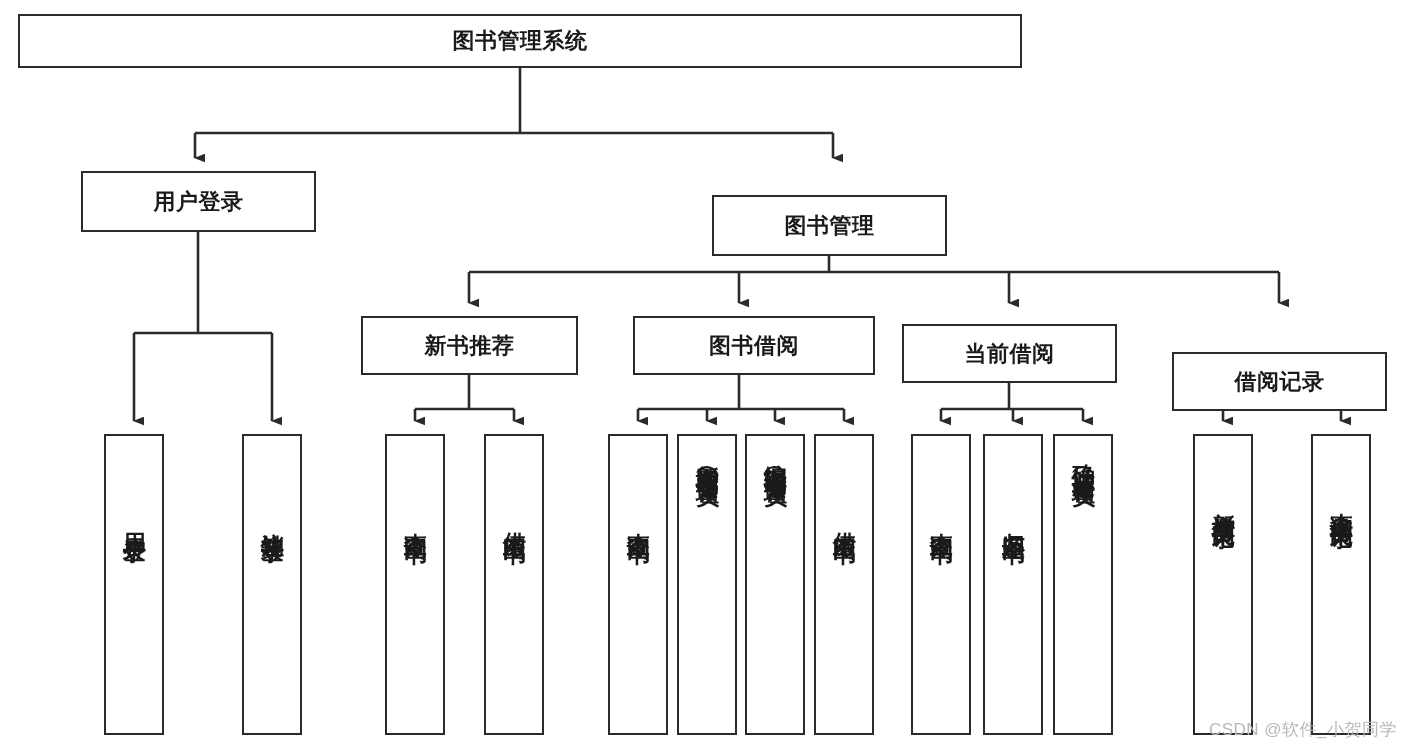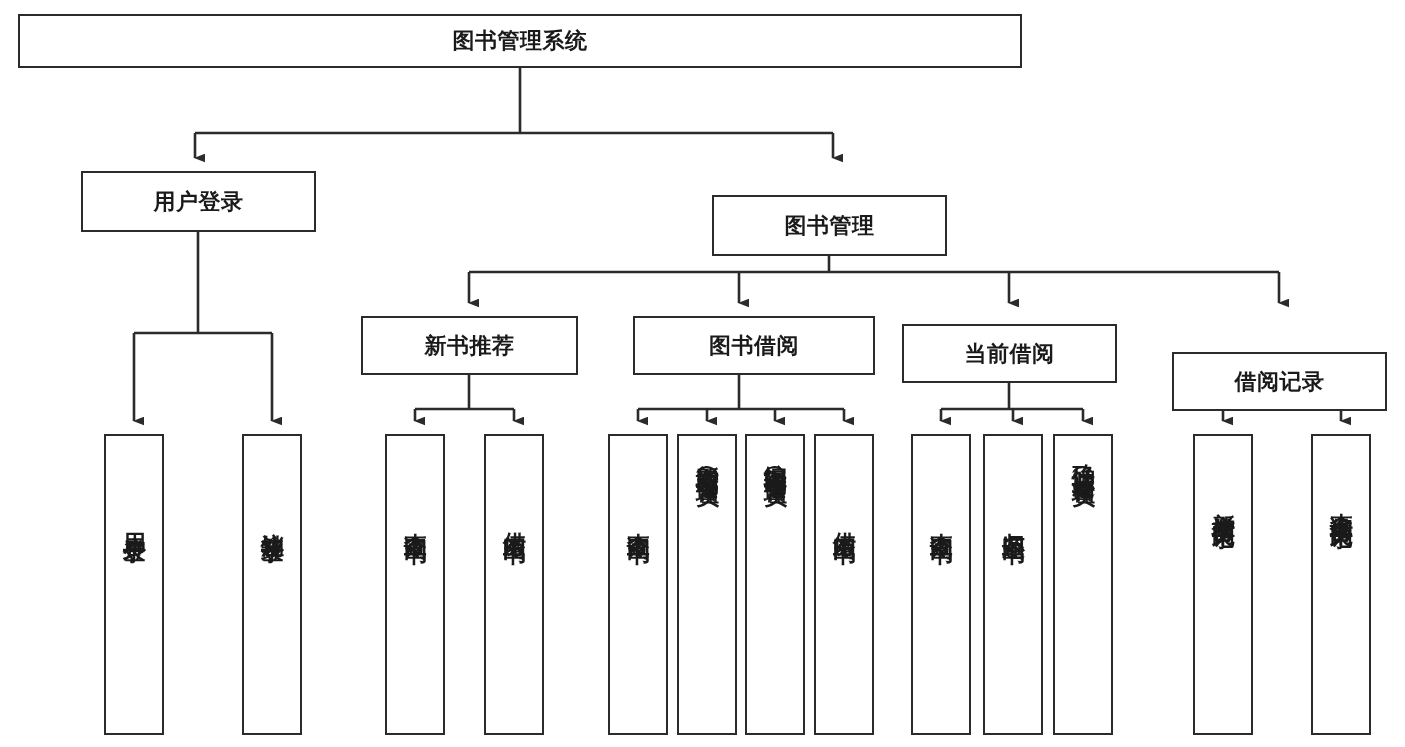--- a/index.html
+++ b/index.html
@@ -194,13 +194,14 @@
         <span class="node-label">确认归还（管理员）</span>
       </div>
       <div class="node vert center-sm" style="left: 1193px; top: 434px; width: 60px; height: 301px;">
         <span class="node-label">新增借阅记录</span>
       </div>
       <div class="node vert center-sm" style="left: 1311px; top: 434px; width: 60px; height: 301px;">
         <span class="node-label">查询借阅记录</span>
       </div>
     </div>
 
+  <div id="watermark">CSDN @软件_小贺同学</div>
 </div>
 
 </body></html>

